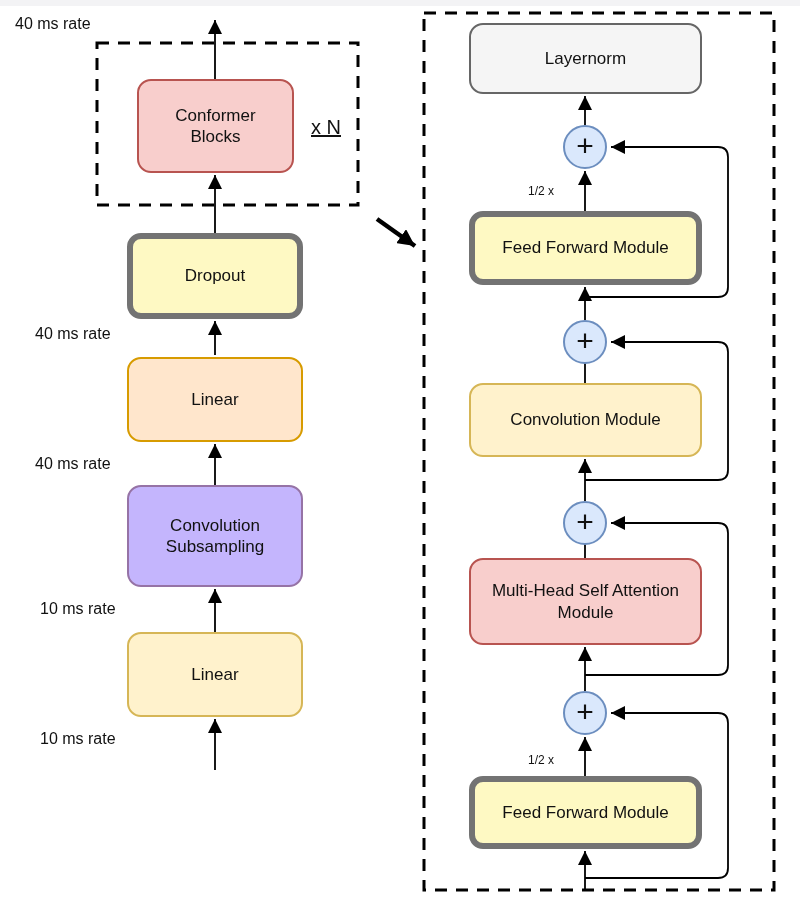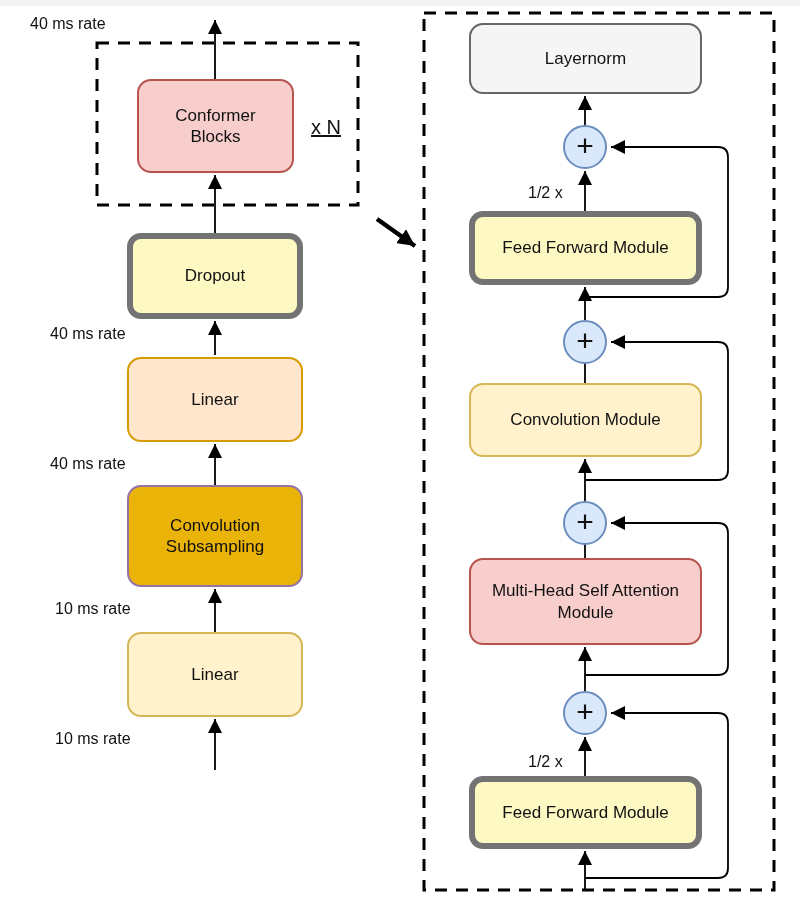--- a/index.html
+++ b/index.html
@@ -12,32 +12,32 @@
   svg.wires{position:absolute;left:0;top:0;z-index:1;}
   .box{
     position:absolute;z-index:2;box-sizing:border-box;
     display:flex;flex-direction:column;align-items:center;justify-content:center;
     text-align:center;border-radius:14px;font-size:17px;line-height:1.25;
     padding:4px 10px;
   }
   .red   {background:#f8cecc;border:2px solid #b85450;}
   .green {background:#fef9c3;border:6px solid #737373;}
   .orange{background:#ffe6cc;border:2px solid #d79b00;}
-  .purple{background:#eab308;border:2px solid #9673a6;}
+  .purple{background:#c4b5fd;border:2px solid #9673a6;}
   .yellow{background:#fff2cc;border:2px solid #d6b656;}
   .gray  {background:#f5f5f5;border:2px solid #666666;}
   .plus-circle{
     position:absolute;z-index:3;box-sizing:border-box;width:44px;height:44px;
     border-radius:50%;background:#dae8fc;border:2px solid #6c8ebf;
     display:flex;align-items:center;justify-content:center;
     font-size:30px;line-height:1;padding-bottom:3px;
   }
-  .lbl{position:absolute;z-index:2;font-size:16px;white-space:nowrap;margin-left:15px;}
+  .lbl{position:absolute;z-index:2;font-size:16px;white-space:nowrap;}
   .xn{position:absolute;z-index:2;font-size:20px;white-space:nowrap;text-decoration:underline;}
-  .half{position:absolute;z-index:2;font-size:16px;white-space:nowrap;}
+  .half{position:absolute;z-index:2;font-size:12px;white-space:nowrap;}
 </style>
 </head>
 <body>
 
 <div class="canvas">
   <div class="topstrip"></div>
 
   <svg class="wires" width="800" height="906" viewBox="0 0 800 906">
     <defs>
       <marker id="ah" viewBox="0 0 10 10" refX="10" refY="5" markerWidth="8" markerHeight="8" orient="auto-start-reverse" markerUnits="strokeWidth">

